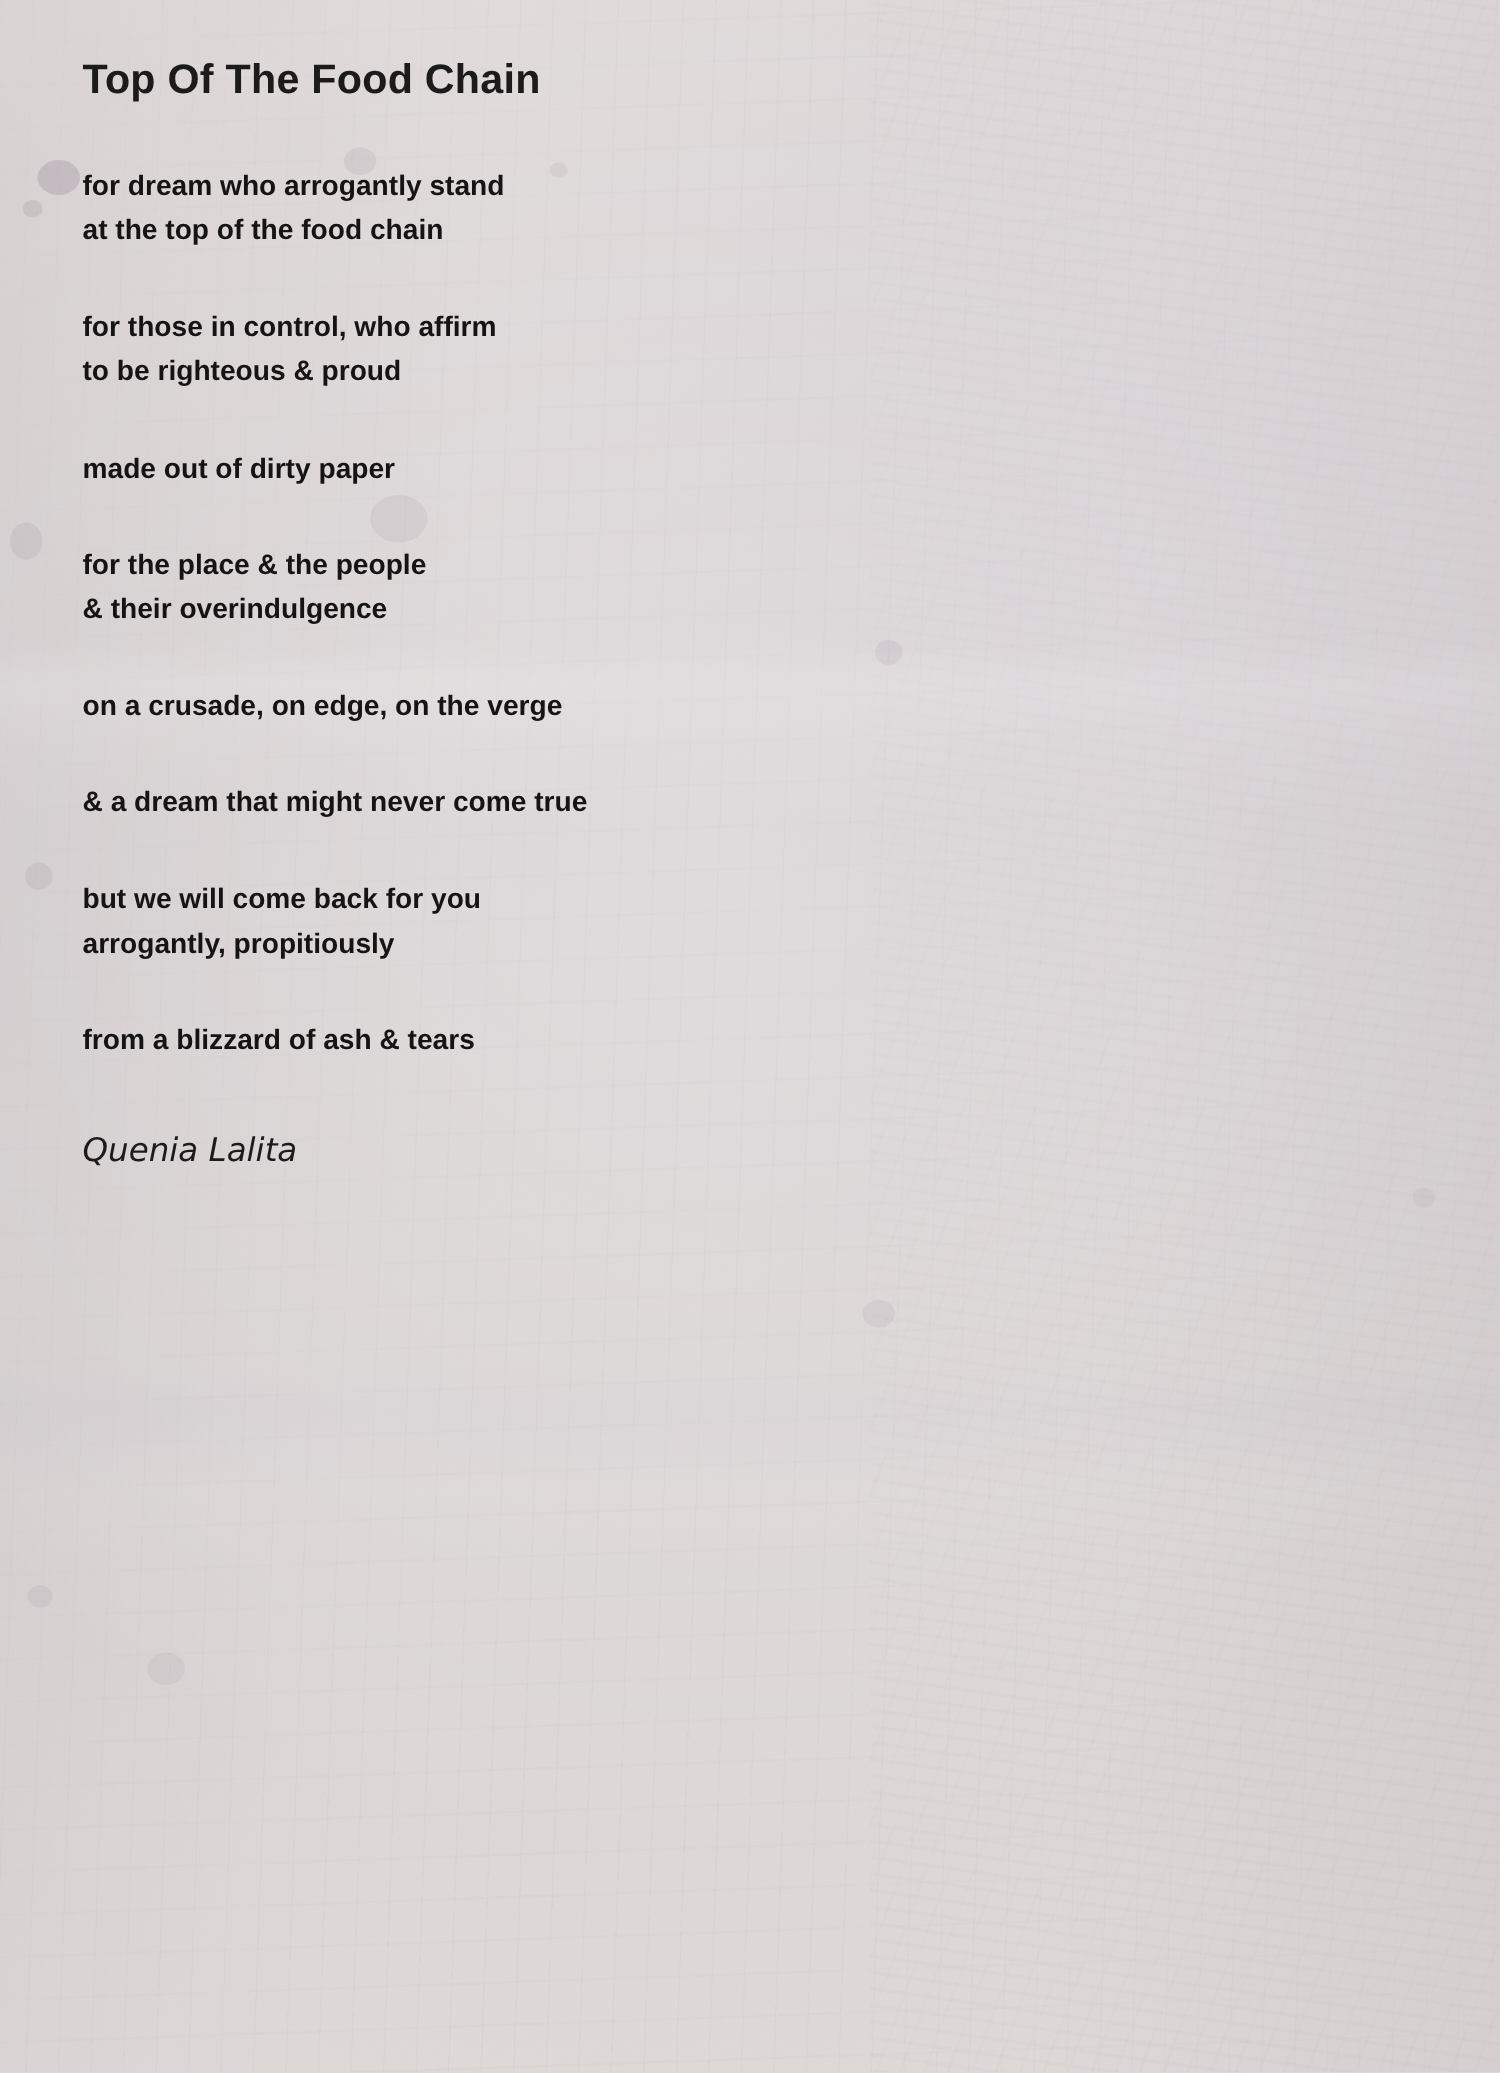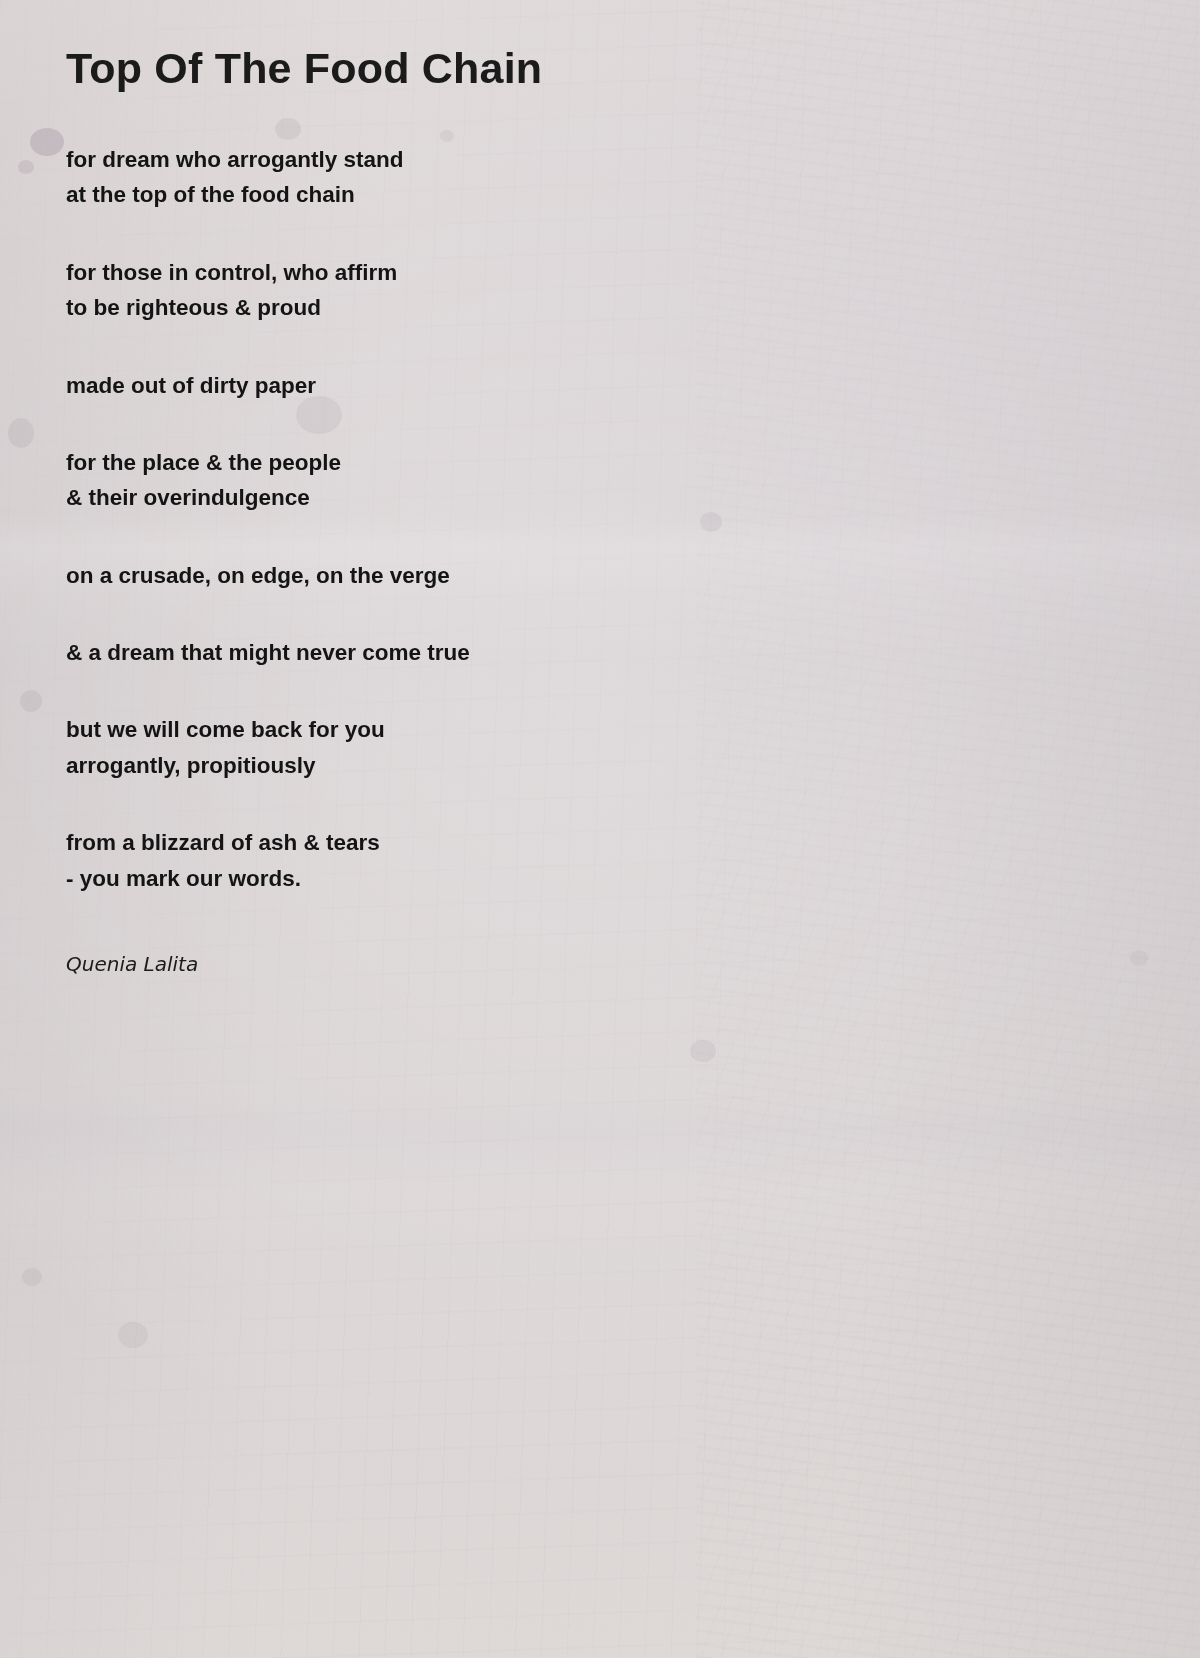--- a/index.html
+++ b/index.html
@@ -70,40 +70,40 @@
     pointer-events: none;
   }
 
   
   .content {
     position: relative;
     z-index: 5;
     padding: 44px 60px 0 66px;
   }
   .poem-title {
-    font-size: 43px;
+    font-size: 33px;
     font-weight: bold;
     color: #1b1b1b;
     letter-spacing: .2px;
     margin: 0 0 52px 0;
   }
   .stanza {
     margin: 0 0 47px 0;
   }
   .line {
     font-size: 22.5px;
     font-weight: bold;
     color: #141414;
     line-height: 1.35;
     margin: 0 0 5px 0;
     white-space: pre-wrap;
   }
   .author {
     margin-top: 58px;
-    font-size: 20px;
+    font-size: 26px;
     font-style: italic;
     color: #1b1b1b;
     font-family: "DejaVu Sans", sans-serif;
   }
 </style>
 </head>
 <body>
 
 <div class="page">
 
@@ -149,18 +149,17 @@
     </div>
     <div class="stanza">
       <p class="line">&amp; a dream that might never come true</p>
     </div>
     <div class="stanza">
       <p class="line">but we will come back for you</p>
       <p class="line">arrogantly, propitiously</p>
     </div>
     <div class="stanza">
       <p class="line">from a blizzard of ash &amp; tears</p>
-      <p class="line">- you mark our words.</p>
     </div>
 
     <div class="author">Quenia Lalita</div>
   </div>
 </div>
 
 </body></html>

